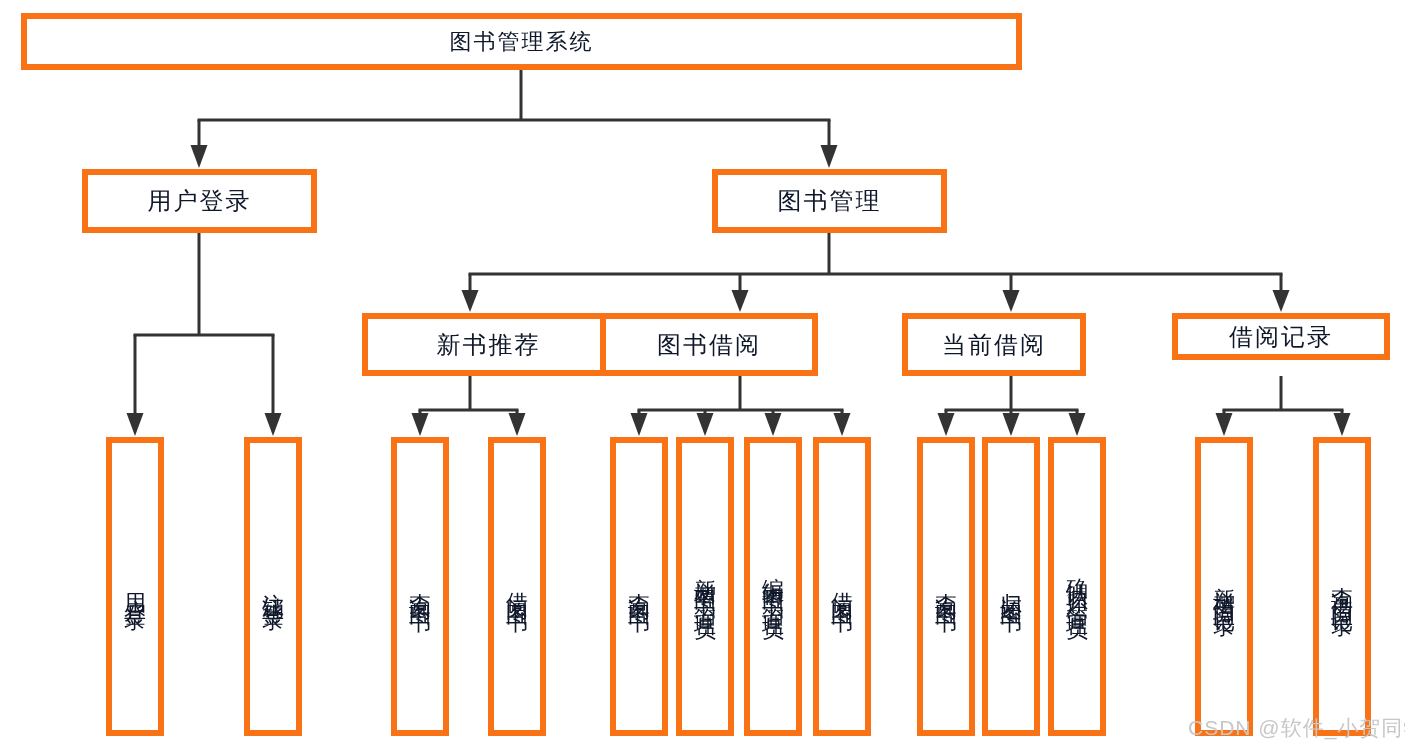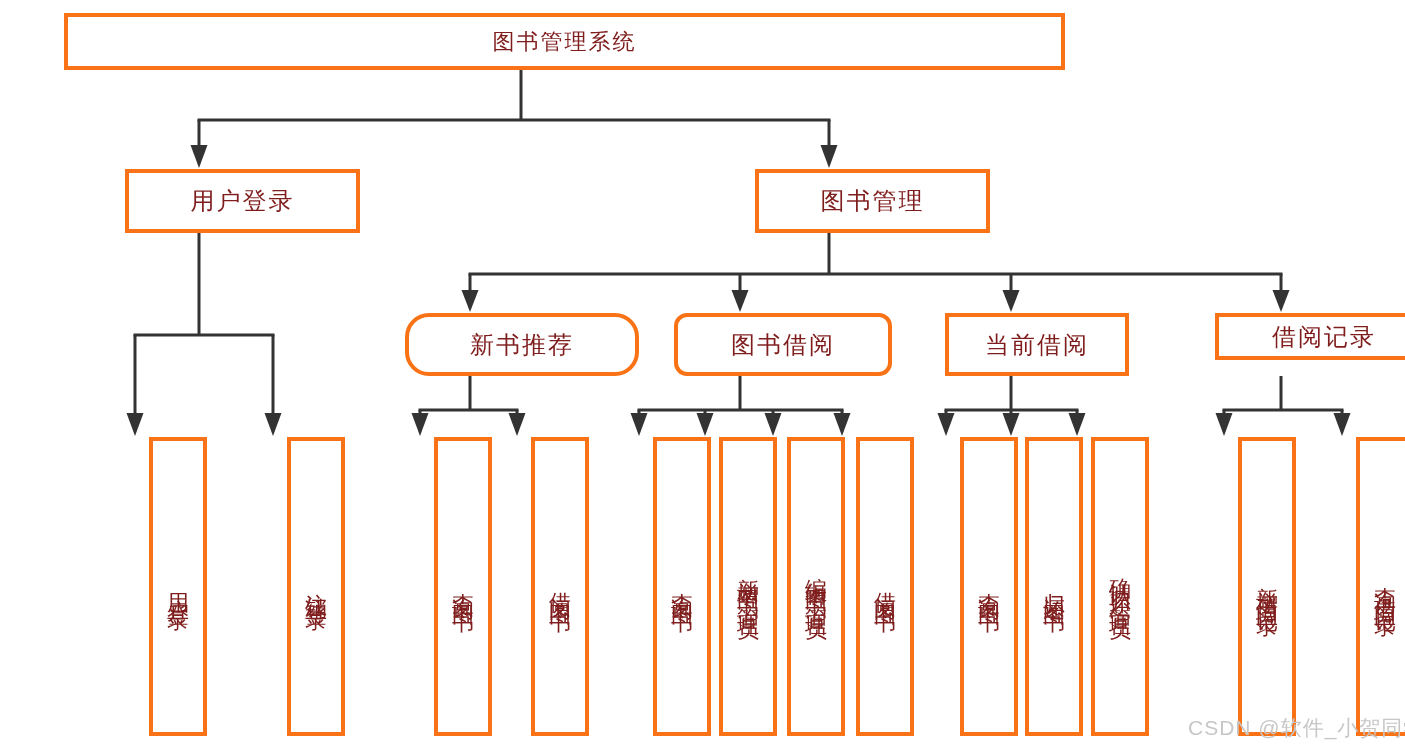--- a/index.html
+++ b/index.html
@@ -7,26 +7,25 @@
     position:relative;
     width:1405px;height:747px;
     background:#ffffff;
     font-family:"Liberation Sans","DejaVu Sans",sans-serif;
     overflow:hidden;
   }
   #connector-svg{position:absolute;left:0;top:0;z-index:1;}
   .node{
     position:absolute;
     box-sizing:border-box;
-    border:4px solid #f97316;
+    border:6px solid #f97316;
     background:#ffffff;
-    color:#7f1d1d;
+    color:#0f172a;
     display:flex;align-items:center;justify-content:center;
     z-index:2;
-    margin-left:43px;
   }
   .h-node{font-size:24px;letter-spacing:2px;white-space:nowrap;}
   .root-node{font-size:22px;}
   .v-node{
     top:437px;height:299px;width:58px;
     writing-mode:vertical-rl;
     text-orientation:mixed;
     font-size:22px;
     letter-spacing:6px;
     line-height:1;
@@ -113,22 +112,22 @@
       <path d="M1215.5 413 L1232.5 413 L1224 436 Z"></path>
       <path d="M1333.5 413 L1350.5 413 L1342 436 Z"></path>
     </g>
   </svg>
 
   <div class="node h-node root-node" style="left:21px;top:13px;width:1001px;height:57px;">图书管理系统</div>
 
   <div class="node h-node" style="left:82px;top:169px;width:235px;height:64px;">用户登录</div>
   <div class="node h-node" style="left:712px;top:169px;width:235px;height:64px;">图书管理</div>
 
-  <div class="node h-node" style="left:362px;top:313px;width:234px;height:63px;border-radius:24px;">新书推荐</div>
-  <div class="node h-node" style="left:631px;top:313px;width:218px;height:63px;border-radius:13px;">图书借阅</div>
+  <div class="node h-node" style="left:362px;top:313px;width:253px;height:63px;">新书推荐</div>
+  <div class="node h-node" style="left:600px;top:313px;width:218px;height:63px;">图书借阅</div>
   <div class="node h-node" style="left:902px;top:313px;width:184px;height:63px;">当前借阅</div>
   <div class="node h-node" style="left:1172px;top:313px;width:218px;height:47px;">借阅记录</div>
 
   <div class="node v-node" style="left:106px;">用户登录</div>
   <div class="node v-node" style="left:244px;">注销登录</div>
 
   <div class="node v-node" style="left:391px;">查询图书</div>
   <div class="node v-node" style="left:488px;">借阅图书</div>
 
   <div class="node v-node" style="left:610px;">查询图书</div>

